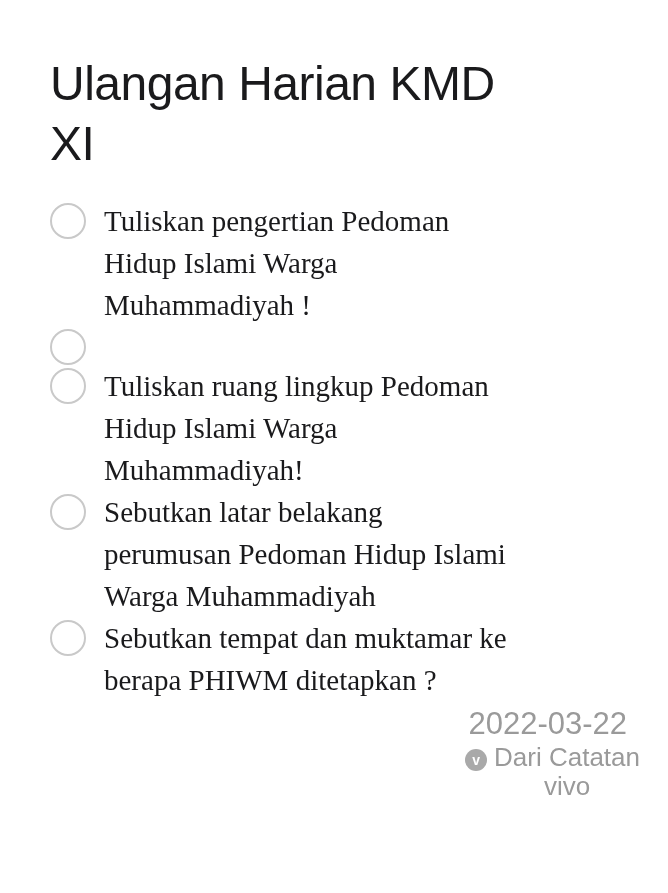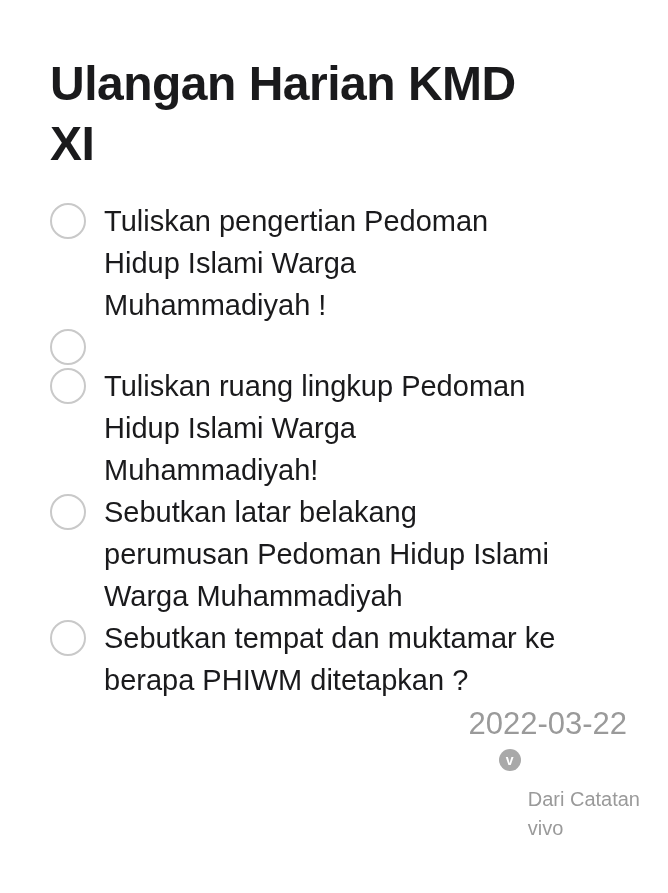--- a/index.html
+++ b/index.html
@@ -17,30 +17,31 @@
     font-family: "Liberation Sans", "DejaVu Sans", sans-serif;
   }
   .note {
     width: 668px;
     height: 893px;
     padding: 54px 28px 0 50px;
   }
   .title {
     font-size: 48px;
     line-height: 60px;
-    font-weight: 700;
+    font-weight: 400;
     letter-spacing: -0.5px;
     color: var(--text);
     white-space: pre-line;
     margin-bottom: 26px;
   }
   .checklist { }
   .item {
     display: flex;
     align-items: flex-start;
+    font-family: Liberation Serif, serif;
   }
   .checkbox {
     flex: 0 0 auto;
     width: 36px;
     height: 36px;
     border: 2.5px solid var(--checkbox);
     border-radius: 50%;
     margin: 3px 18px 0 0;
     background: #ffffff;
   }
@@ -75,26 +76,25 @@
     background: var(--badge);
     color: #ffffff;
     font-size: 14px;
     font-weight: bold;
     display: flex;
     align-items: center;
     justify-content: center;
     margin: 6px 7px 0 0;
   }
   .source-text {
-    font-size: 20px;
+    font-size: 26px;
     line-height: 29px;
     color: var(--muted);
     white-space: pre-line;
-    text-align: left;
-    margin-top: 42px;
+    text-align: center;
   }
 </style>
 </head>
 <body>
 
 <div class="note">
 
   <h1 class="title">Ulangan Harian KMD
 XI</h1>
 

